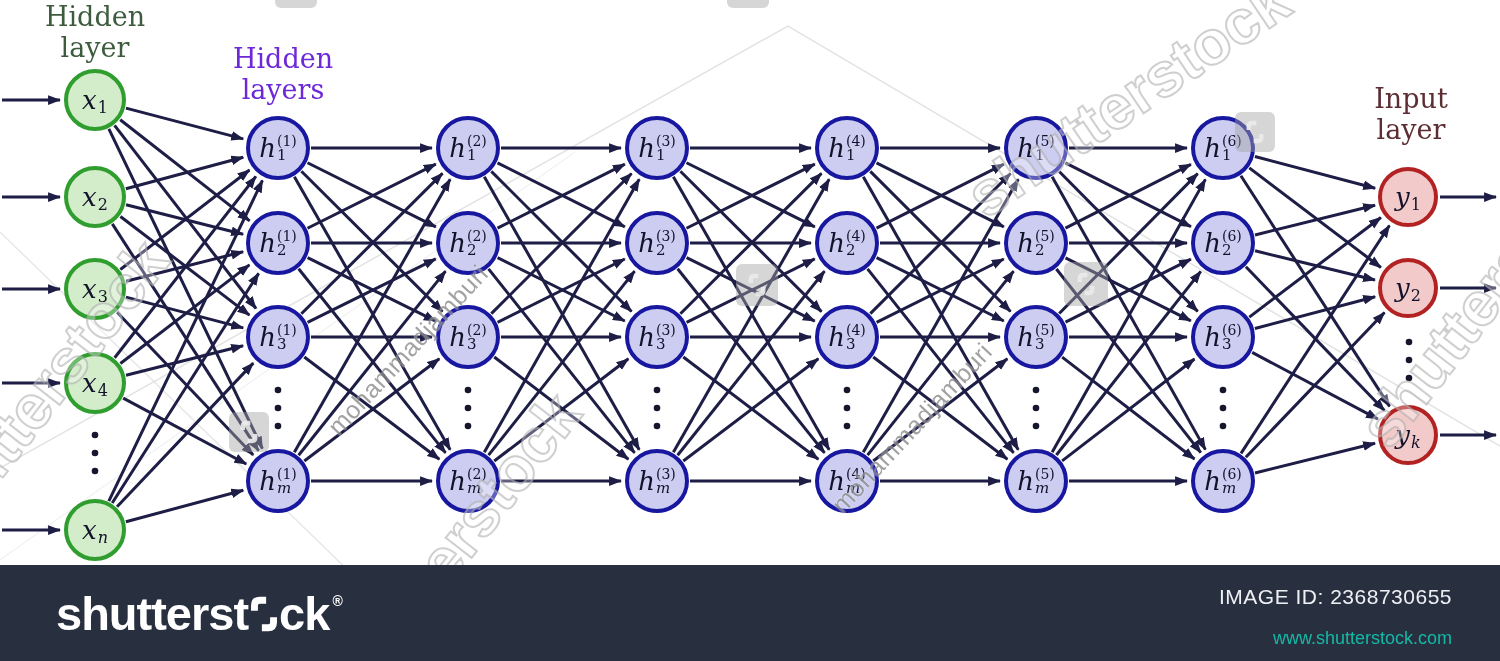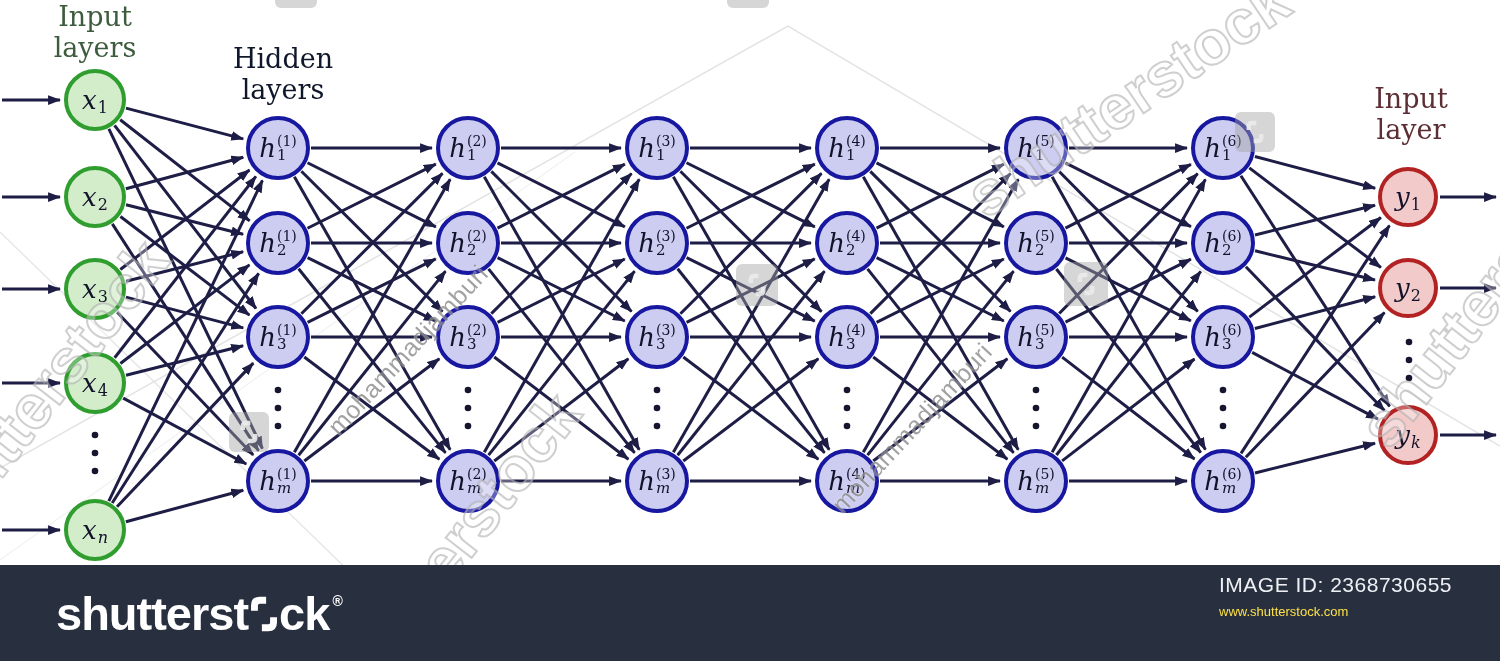--- a/index.html
+++ b/index.html
@@ -13,39 +13,39 @@
   .node.hidden{background:#cdcdf2;border:4px solid #1717a0;}
   .node.output{background:#f3caca;border:4px solid #b22222;}
   .nb{font-style:italic;font-size:26px;color:#12122a;line-height:26px;}
   .nss{display:inline-flex;flex-direction:column;align-items:flex-start;margin-left:1px;}
   .nsup{font-size:14px;line-height:13px;color:#12122a;}
   .nsub{font-size:15px;line-height:14px;color:#12122a;}
   .nsub2{font-size:16px;color:#12122a;position:relative;top:7px;margin-left:1px;}
   .it{font-style:italic;}
   .layer-title{position:absolute;text-align:center;font-size:27px;line-height:1.14;z-index:2;}
   .t-input{color:#3d5c3d;}
-  .t-hidden{color:#0f172a;}
+  .t-hidden{color:#6d28d9;}
   .t-output{color:#5c2e34;}
   .wm-owner{position:absolute;z-index:3;color:#8b8b8b;opacity:.8;font-size:25px;letter-spacing:.5px;
             font-family:"Liberation Sans",sans-serif;text-shadow:0 0 2px #ffffff;
             transform:translate(-50%,-50%) rotate(-47deg);white-space:nowrap;}
   .wm-brand{position:absolute;z-index:3;font-family:"Liberation Sans",sans-serif;font-weight:bold;
             font-size:62px;color:rgba(255,255,255,.30);-webkit-text-stroke:2px rgba(175,175,175,.6);
             white-space:nowrap;}
   .wm-tile{position:absolute;z-index:3;background:rgba(165,165,165,.45);border-radius:6px;
            display:flex;align-items:center;justify-content:center;}
   .footer{position:absolute;left:0;top:565px;width:1500px;height:96px;background:#28303f;z-index:4;
           display:flex;align-items:center;font-family:"Liberation Sans",sans-serif;}
   .logo{display:flex;align-items:center;margin-left:56px;color:#ffffff;font-weight:bold;
         font-size:47px;letter-spacing:-1px;line-height:1;}
   .logo .oglyph{margin:2px 1px 0 2px;}
   .logo sup{font-size:14px;margin-left:3px;align-self:flex-start;margin-top:4px;}
-  .footer-right{position:absolute;right:48px;top:8px;}
+  .footer-right{position:absolute;right:48px;top:20px;text-align:right;}
   .image-id{color:#eef0f4;font-size:21px;letter-spacing:.5px;}
-  .website{color:#fde047;font-size:13px;margin-top:7px;}
+  .website{color:#14b8a6;font-size:18px;margin-top:19px;}
 </style>
 </head>
 <body>
 
 <div class="stage">
 
   <svg id="net-svg" width="1500" height="565">
     <defs>
       <marker id="ah" viewBox="0 0 12 9" refX="11" refY="4.5" markerUnits="userSpaceOnUse" markerWidth="13" markerHeight="10" orient="auto">
         <path d="M0,0 L12,4.5 L0,9 Z" fill="#1d1d46"></path>
@@ -199,21 +199,21 @@
         <circle cx="1036" cy="426" r="3.3" fill="#15152e"></circle>
         <circle cx="1223" cy="390" r="3.3" fill="#15152e"></circle>
         <circle cx="1223" cy="408" r="3.3" fill="#15152e"></circle>
         <circle cx="1223" cy="426" r="3.3" fill="#15152e"></circle>
         <circle cx="1409" cy="342" r="3.3" fill="#15152e"></circle>
         <circle cx="1409" cy="360" r="3.3" fill="#15152e"></circle>
         <circle cx="1409" cy="378" r="3.3" fill="#15152e"></circle>
       </g>
   </svg>
 
-  <div class="layer-title t-input" style="left:35px;top:2px;width:120px;">Input layers</div>
+  <div class="layer-title t-input" style="left:35px;top:2px;width:120px;">Hidden layer</div>
   <div class="layer-title t-hidden" style="left:213px;top:44px;width:140px;">Hidden layers</div>
   <div class="layer-title t-output" style="left:1341px;top:84px;width:140px;">Input layer</div>
 
   <div id="nodes">
       <div class="node input" style="left: 64px; top: 69px; width: 62px; height: 62px;">
         <span class="nb">x</span>
         <span class="nsub2">1</span>
       </div>
       <div class="node input" style="left: 64px; top: 166px; width: 62px; height: 62px;">
         <span class="nb">x</span>

